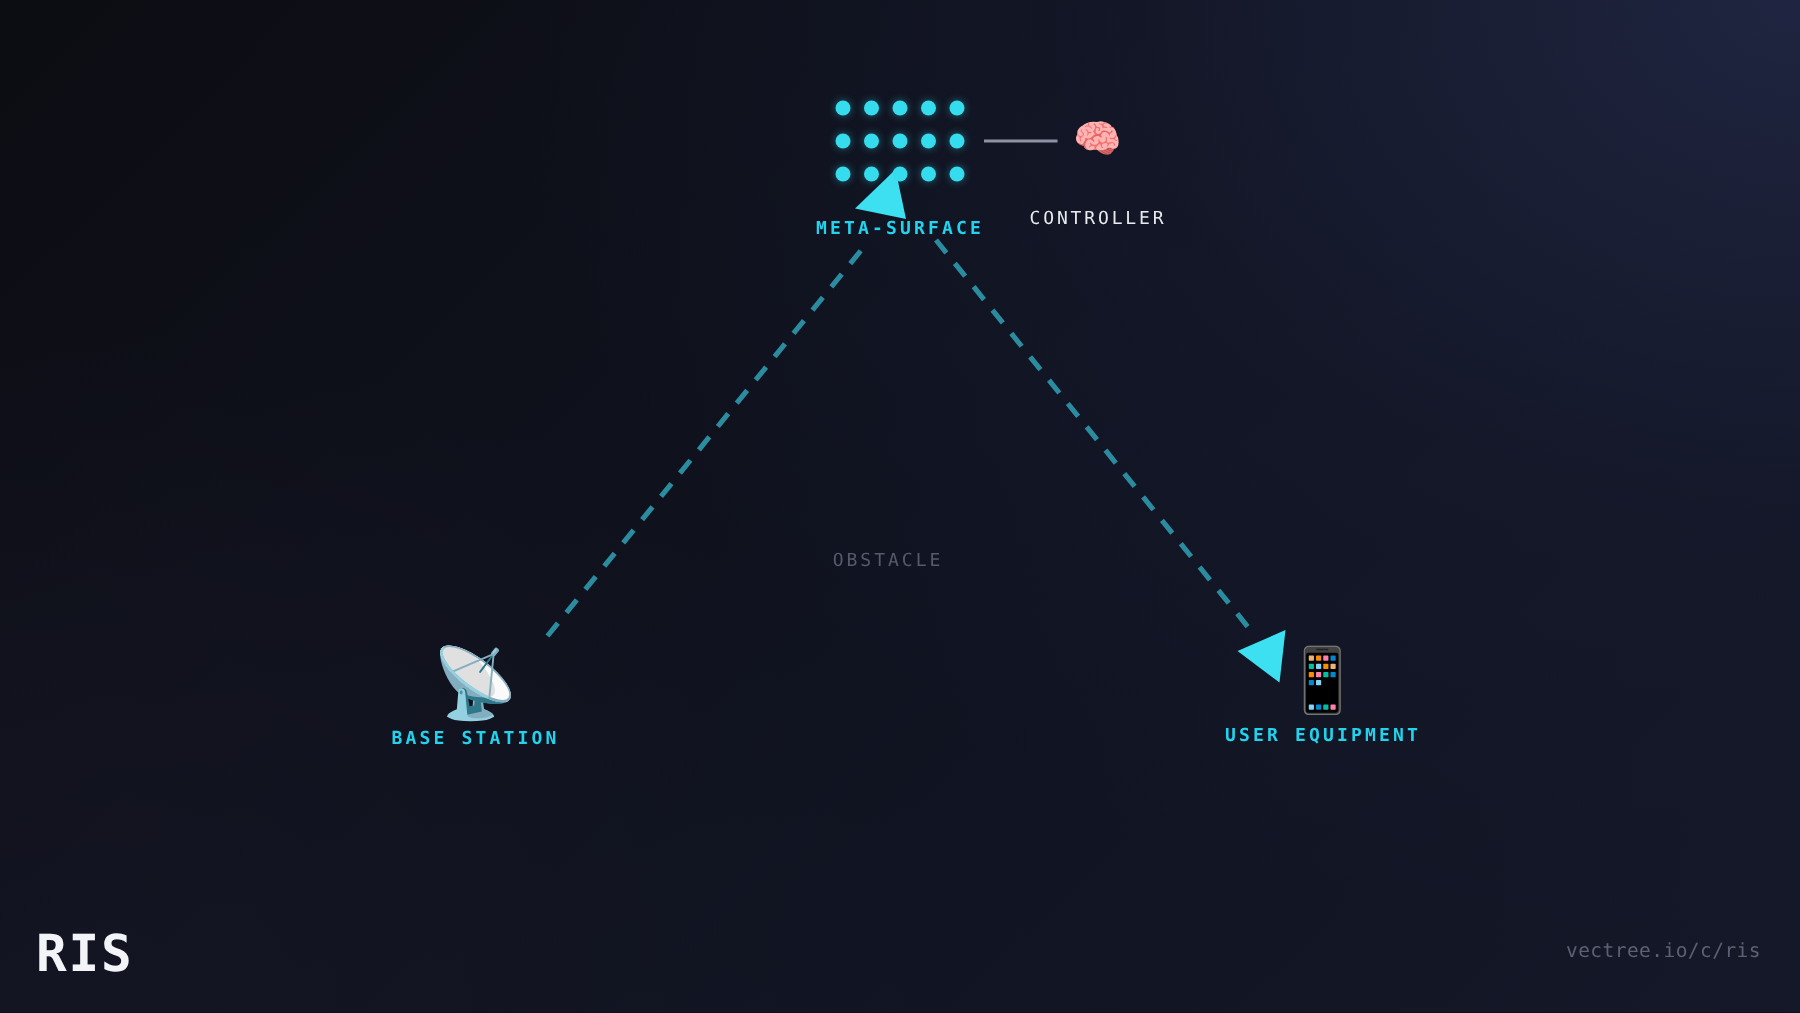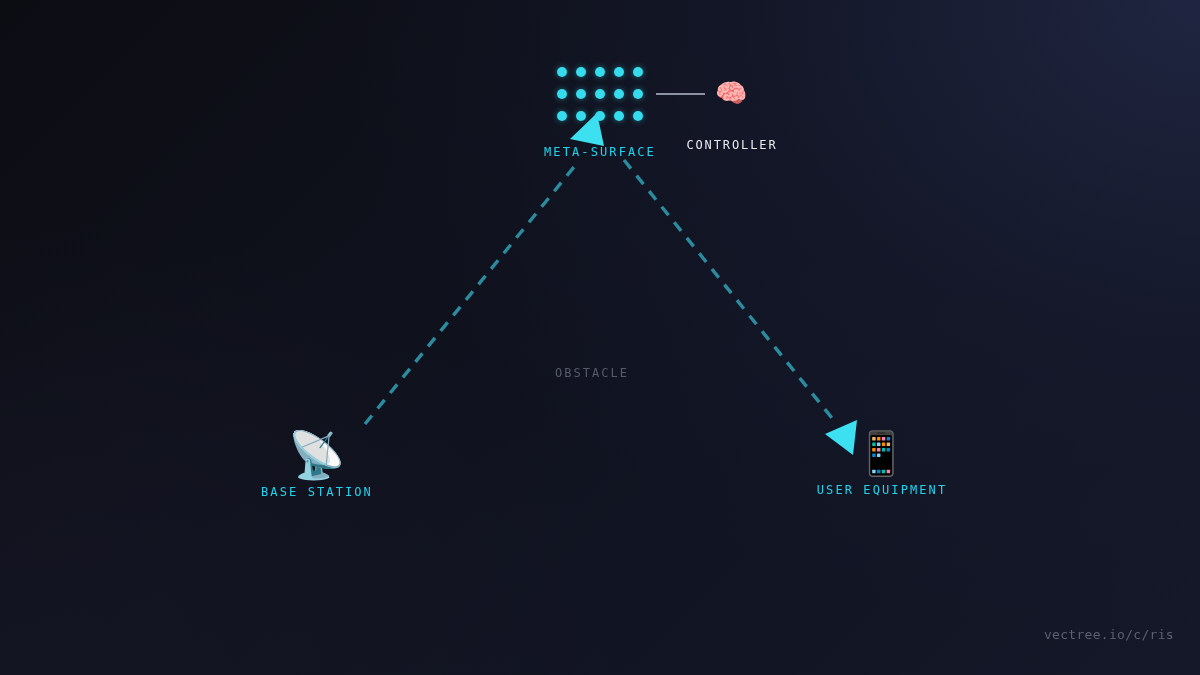--- a/index.html
+++ b/index.html
@@ -49,21 +49,21 @@
 
   .node-emoji {
     font-family: "DejaVu Sans", sans-serif;
     line-height: 1;
     user-select: none;
   }
 
   .node-label {
     font-family: "DejaVu Sans Mono", monospace;
     font-size: 12px;
-    font-weight: normal;
+    font-weight: bold;
     letter-spacing: 2.1px;
     white-space: nowrap;
     text-align: center;
   }
 
   .label-cyan  { color: #22d3ee; }
   .label-white { color: #e8eaf0; font-weight: normal; letter-spacing: 1.9px; }
   .label-muted { color: #565b6b; font-weight: normal; letter-spacing: 2.0px; }
 
   
@@ -238,15 +238,16 @@
   <div id="user-equipment-node" class="node anchored">
     <span class="node-emoji">📱</span>
     <span class="node-label label-cyan">USER EQUIPMENT</span>
   </div>
 
   <div id="obstacle-label" class="node-label label-muted">OBSTACLE</div>
 
 </div>
 
 <div id="footer-brand">
+  <div id="page-title">RIS</div>
 </div>
 
 <div id="footer-url">vectree.io/c/ris</div>
 
 </body></html>

